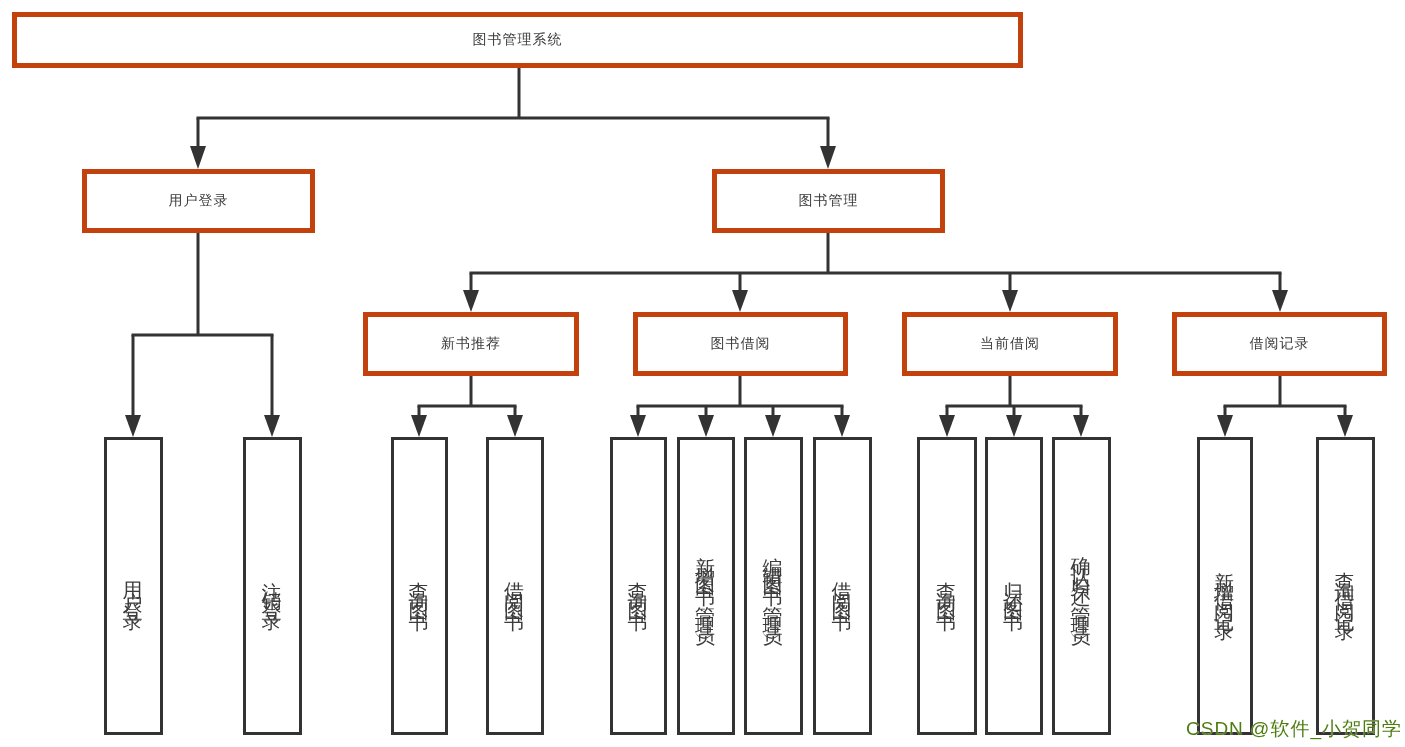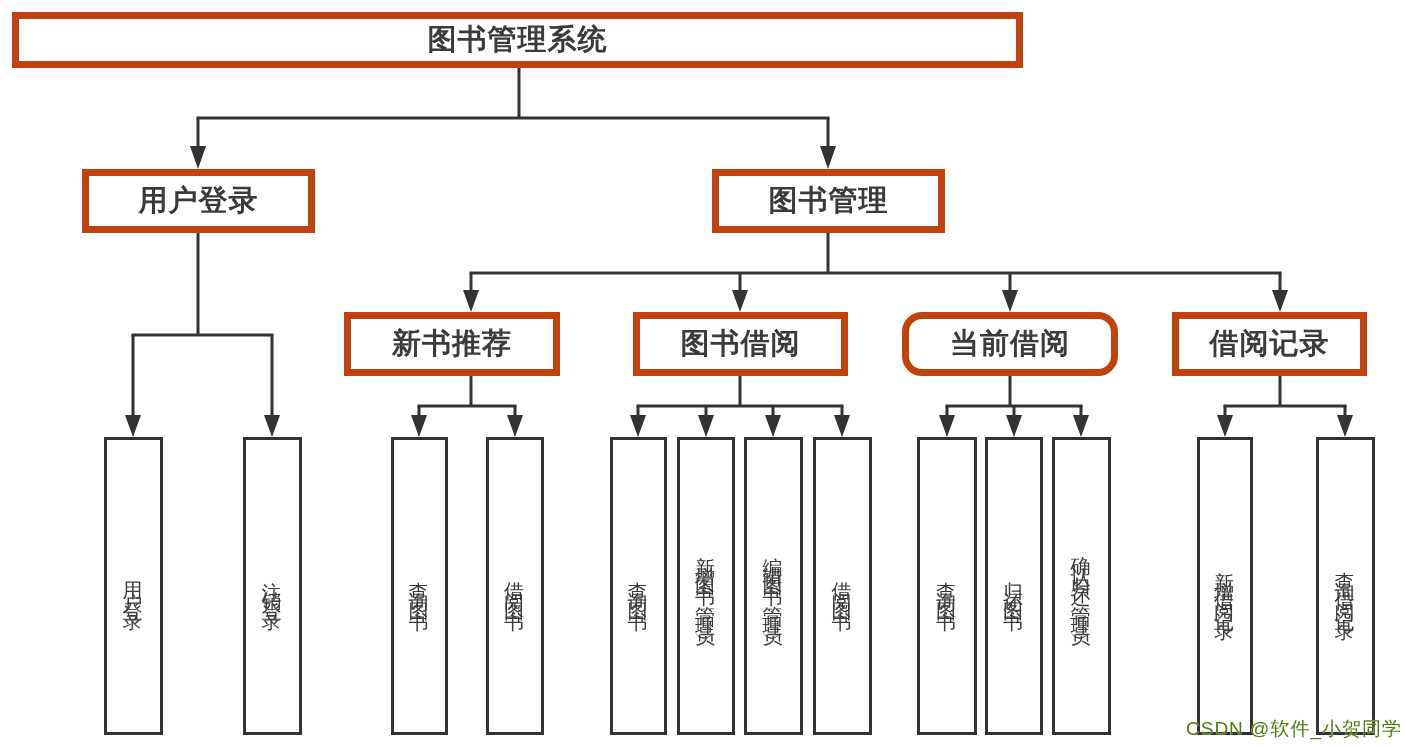--- a/index.html
+++ b/index.html
@@ -17,29 +17,28 @@
   .connectors {
     position: absolute;
     left: 0; top: 0;
     width: 1405px; height: 747px;
   }
   .connectors path { stroke: #333333; stroke-width: 3; fill: none; }
   .connectors polygon { fill: #333333; stroke: none; }
   .hbox {
     position: absolute;
     box-sizing: border-box;
-    border: 7px solid #c2410c;
+    border: 5px solid #c2410c;
     background: #ffffff;
     display: flex;
     align-items: center;
     justify-content: center;
-    font-size: 29px;
+    font-size: 14px;
     color: #3b3b3b;
     letter-spacing: 1px;
-    font-weight: bold;
   }
   .vbox {
     position: absolute;
     top: 437px;
     height: 298px;
     box-sizing: border-box;
     border: 3px solid #333333;
     background: #ffffff;
     display: flex;
     align-items: center;
@@ -149,30 +148,30 @@
     <span>图书管理系统</span>
   </div>
 
   <div class="hbox" style="left:82px; top:169px; width:233px; height:64px;">
     <span>用户登录</span>
   </div>
   <div class="hbox" style="left:712px; top:169px; width:233px; height:64px;text-align:right;">
     <span>图书管理</span>
   </div>
 
-  <div class="hbox" style="left:344px; top:312px; width:216px; height:64px;">
+  <div class="hbox" style="left:363px; top:312px; width:216px; height:64px;">
     <span>新书推荐</span>
   </div>
   <div class="hbox" style="left:633px; top:312px; width:215px; height:64px;">
     <span>图书借阅</span>
   </div>
-  <div class="hbox" style="left:902px; top:312px; width:216px; height:64px;border-radius:20px;">
+  <div class="hbox" style="left:902px; top:312px; width:216px; height:64px;">
     <span>当前借阅</span>
   </div>
-  <div class="hbox" style="left:1172px; top:312px; width:195px; height:64px;justify-content:center;">
+  <div class="hbox" style="left:1172px; top:312px; width:215px; height:64px;justify-content:center;">
     <span>借阅记录</span>
   </div>
 
   <div class="vbox" style="left:104px; width:59px;">
     <span class="vtext">用户登录</span>
   </div>
   <div class="vbox" style="left:243px; width:59px;">
     <span class="vtext">注销登录</span>
   </div>
 

